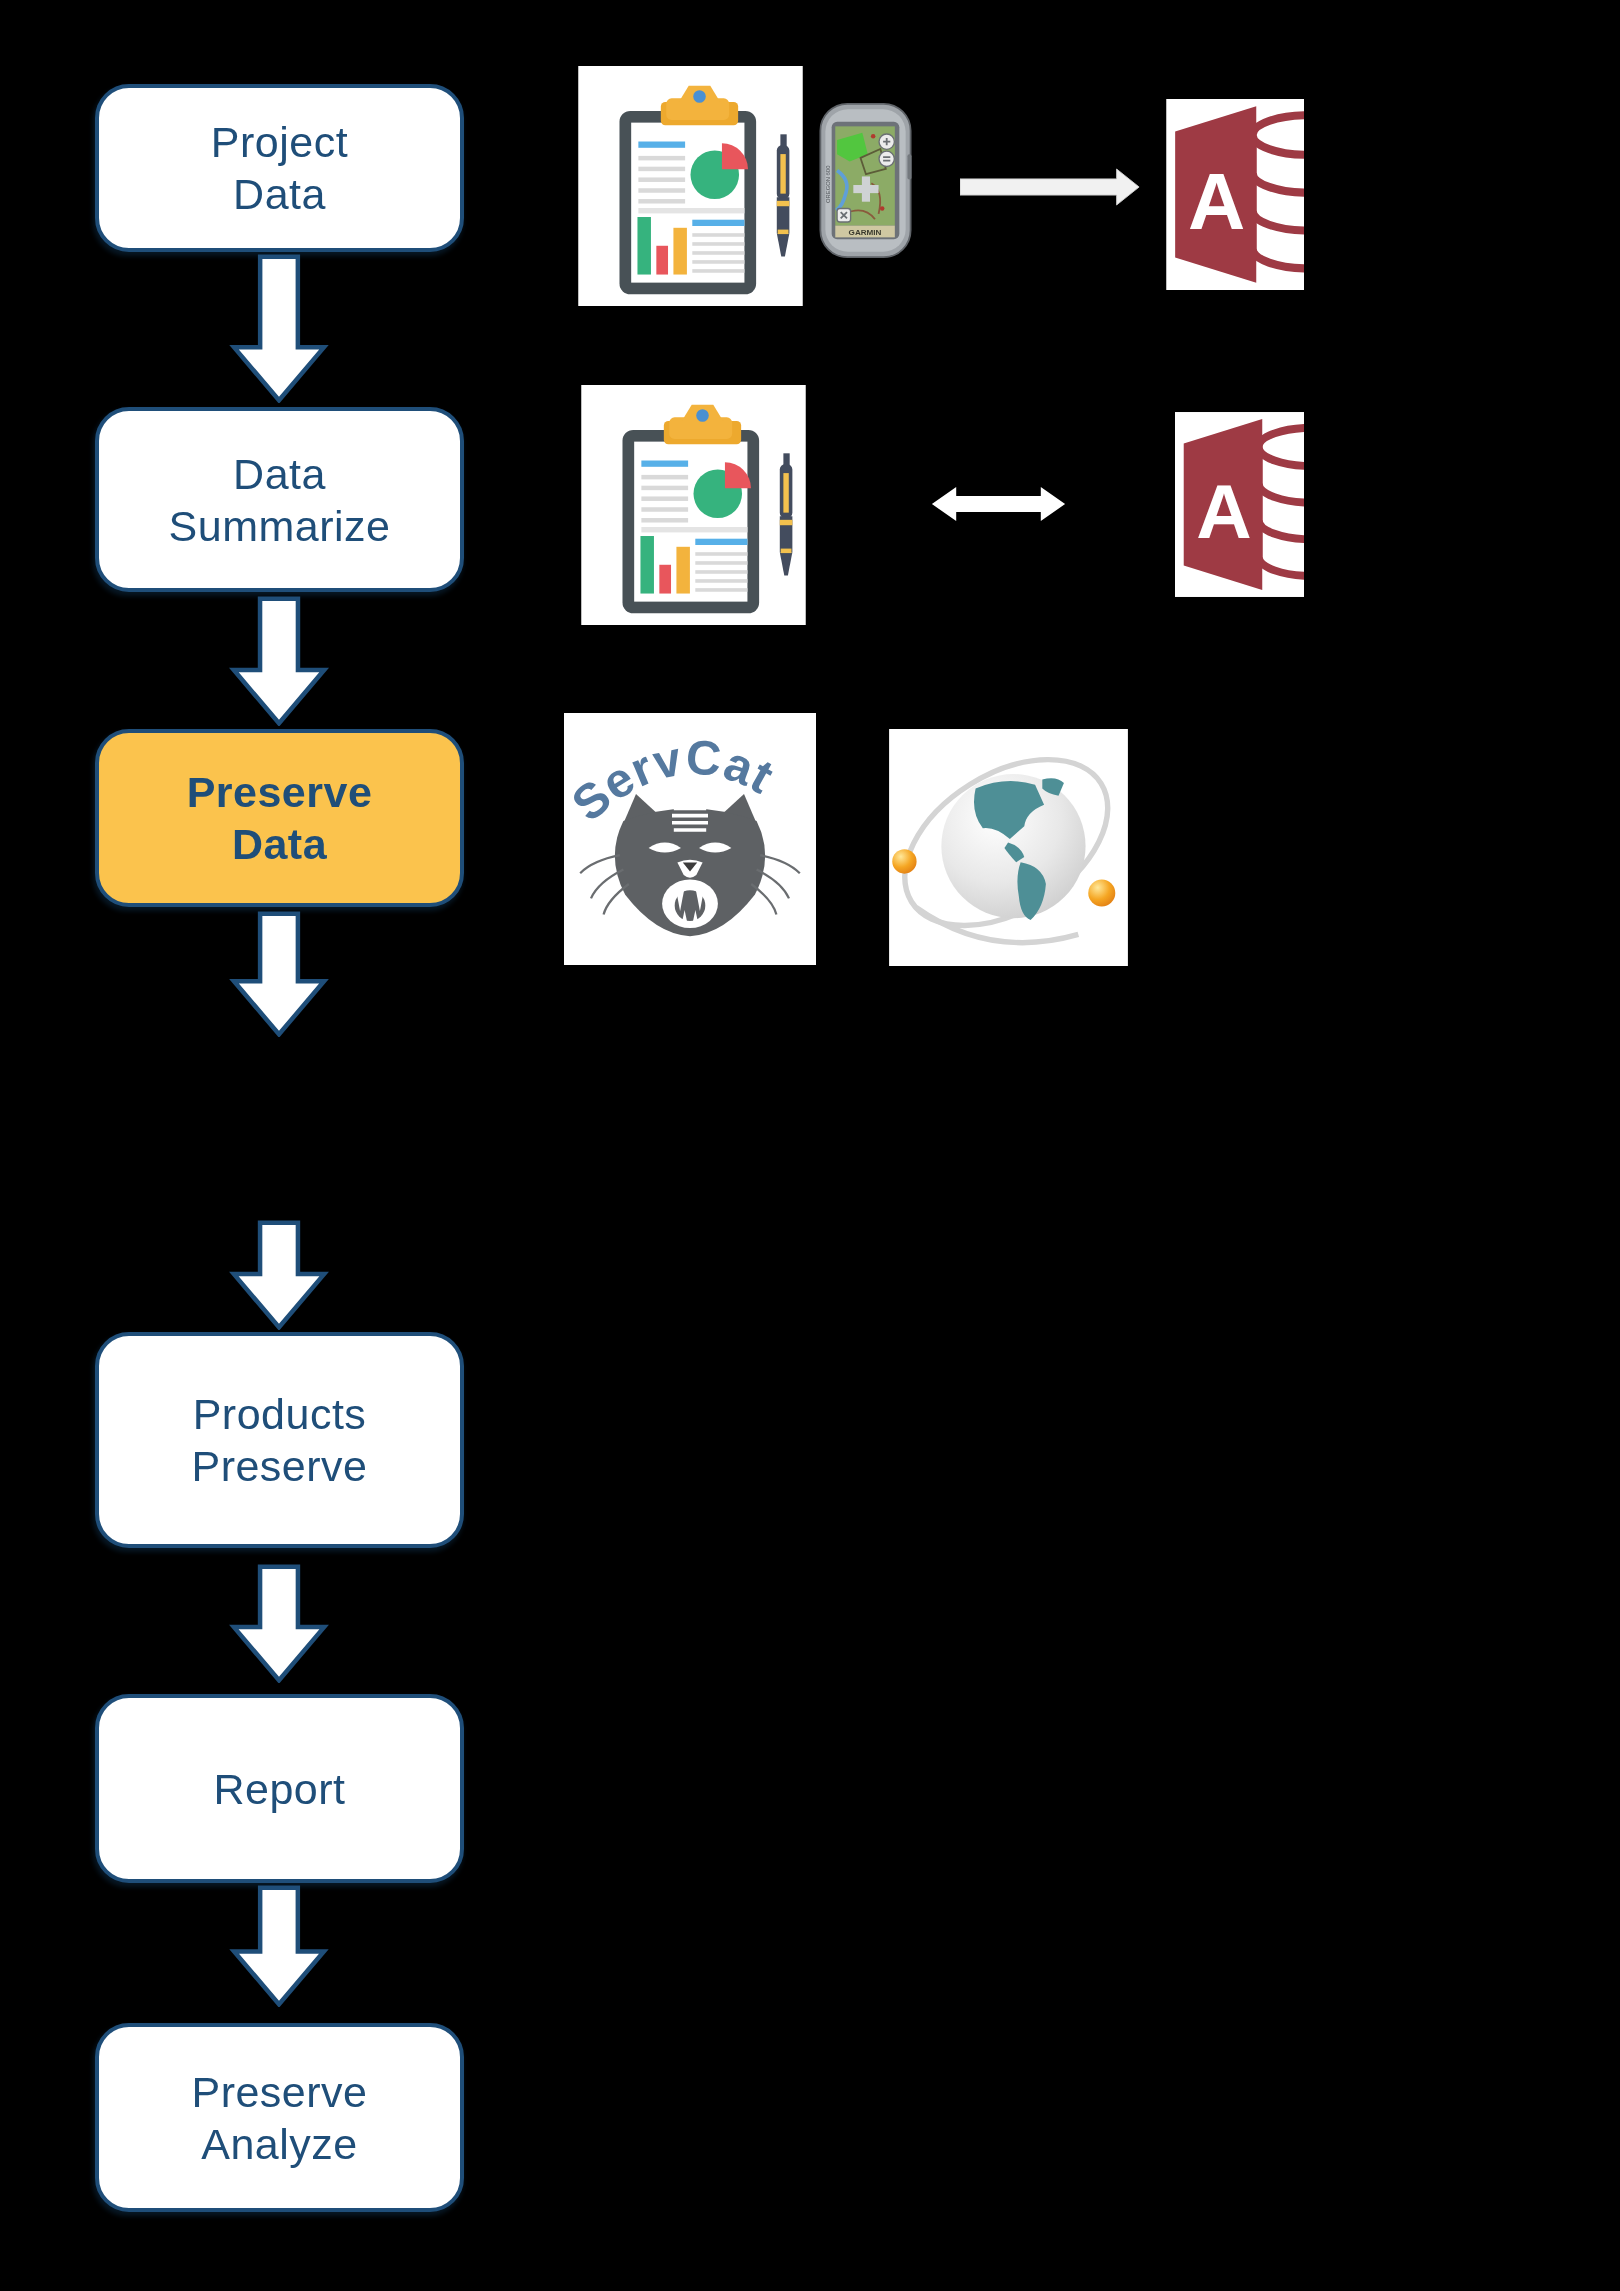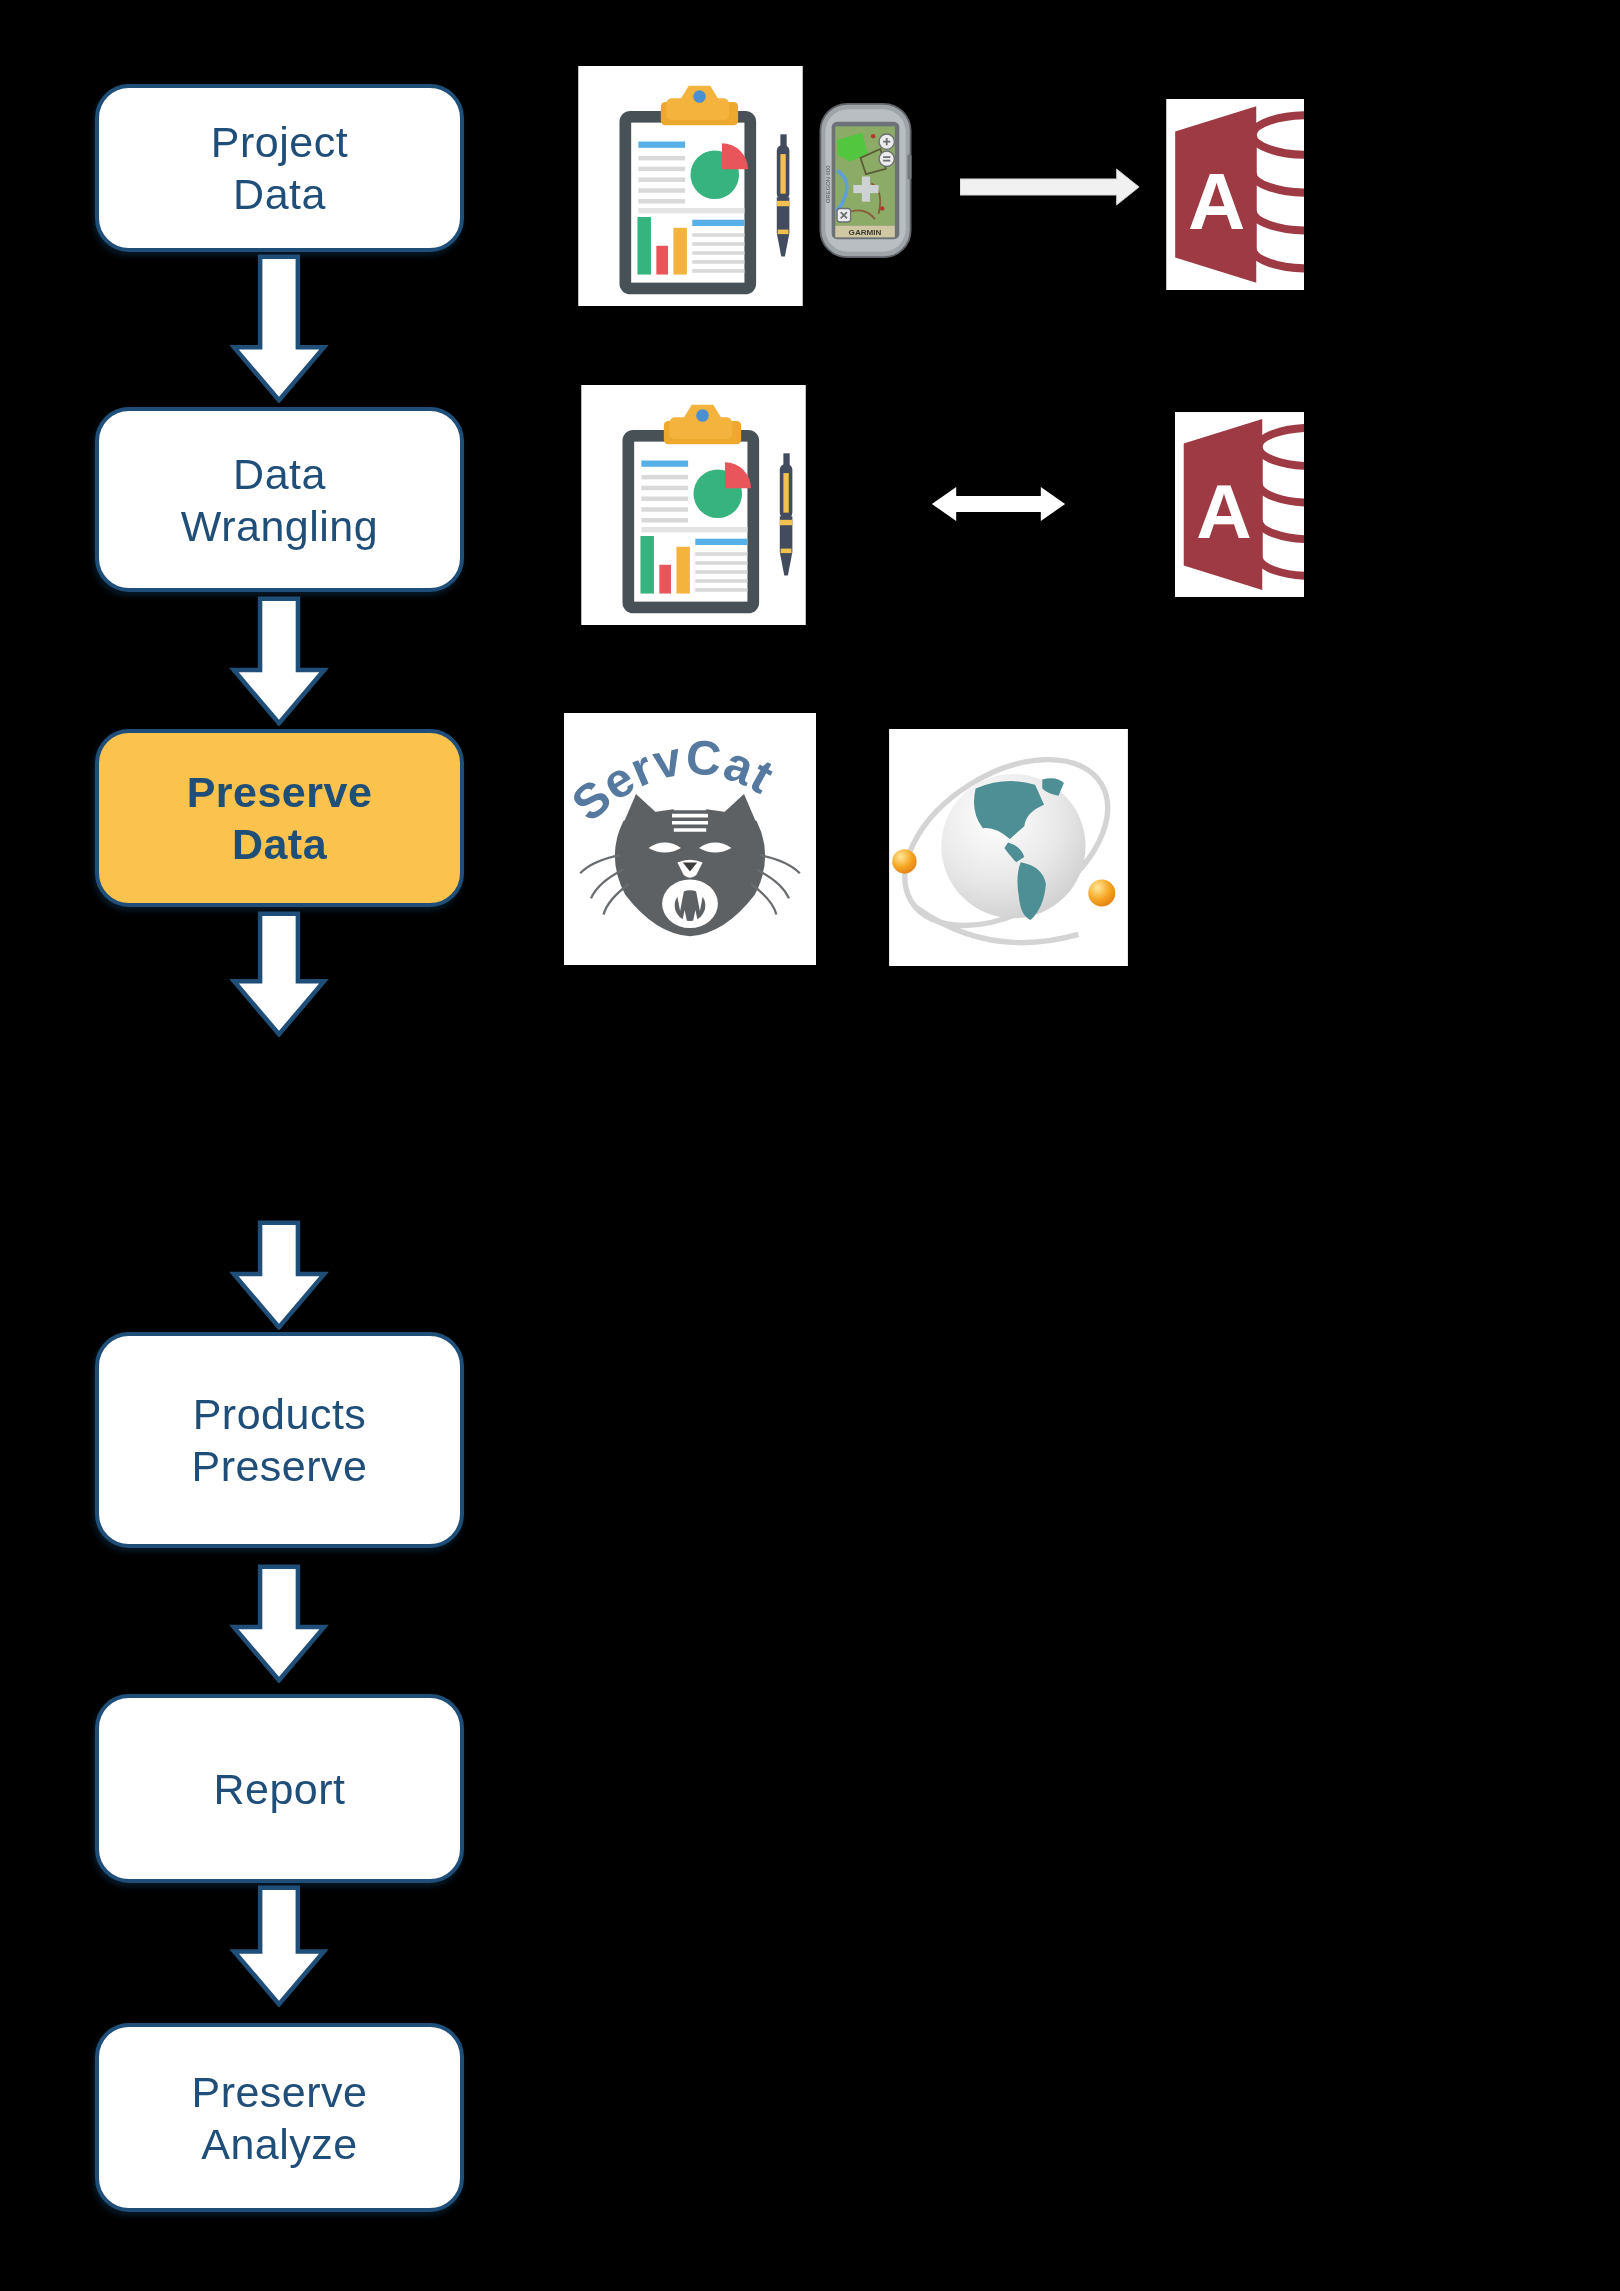--- a/index.html
+++ b/index.html
@@ -133,21 +133,21 @@
     <span class="line">Project</span>
     <span class="line">Data</span>
   </div>
 
   <svg class="abs down-arrow" style="left:223px;top:254px" width="112" height="149" viewBox="0 0 124 166">
     <polygon points="41,3 83,3 83,104 112,104 62,163 12,104 41,104"></polygon>
   </svg>
 
   <div class="flowbox" style="top:407px;height:185px">
     <span class="line">Data</span>
-    <span class="line">Wrangling</span>
+    <span class="line">Summarize</span>
   </div>
 
   <svg class="abs down-arrow" style="left:223px;top:596px" width="112" height="130" viewBox="0 0 124 144">
     <polygon points="41,3 83,3 83,82 112,82 62,141 12,82 41,82"></polygon>
   </svg>
 
   <div class="flowbox highlight" style="top:729px;height:178px">
     <span class="line">Preserve</span>
     <span class="line">Data</span>
   </div>

